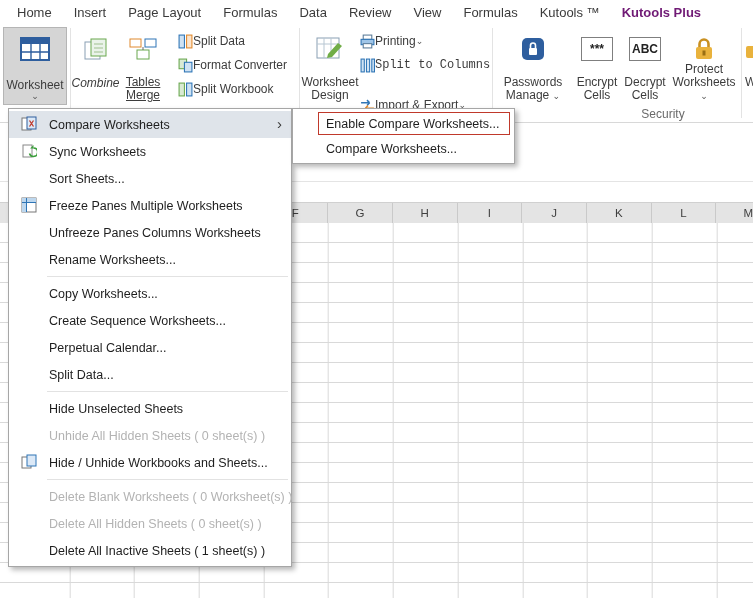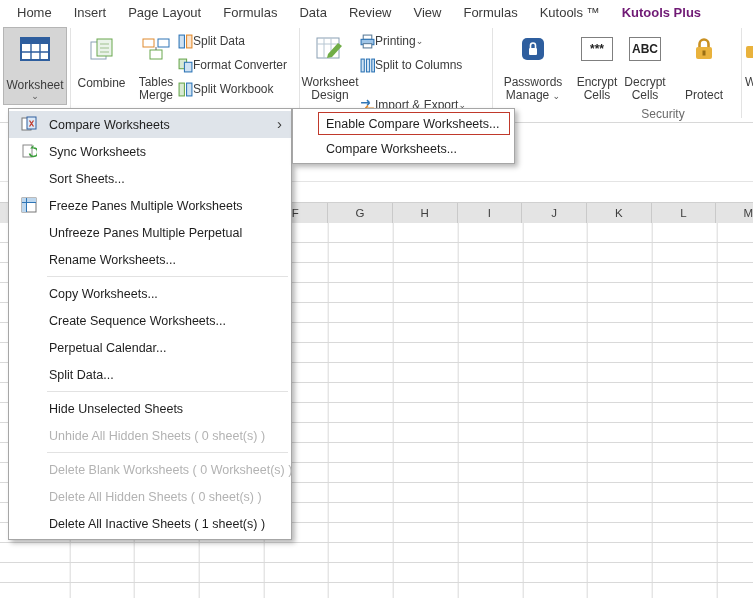--- a/index.html
+++ b/index.html
@@ -83,34 +83,34 @@
           </svg>
       </span>
       <span style="flex:1"></span>
       <span>Worksheet</span>
       <span class="chev">⌄</span>
       <span style="height:3px"></span>
     </div>
 
     <div class="vsep" style="left:70px"></div>
 
-    <div class="bigbtn" style="left:74px;width:55px;">
+    <div class="bigbtn" style="left:68px;width:55px;font-style:italic;">
       <span class="ic">
         <svg width="26" height="24" viewBox="0 0 26 24">
             <rect x="2" y="5" width="15" height="17" fill="#fff" stroke="#8aa0b4"></rect>
             <rect x="8" y="2" width="15" height="17" fill="#eaf3ea" stroke="#6aa84f"></rect>
             <path d="M11 7h9M11 11h9M11 15h9" stroke="#9fc08f" stroke-width="1"></path>
           </svg>
       </span>
       <span style="flex:1"></span>
       <span>Combine</span>
       <span style="height:14px"></span>
     </div>
 
-    <div class="bigbtn" style="left:133px;width:46px;">
+    <div class="bigbtn" style="left:120px;width:46px;text-decoration:underline;">
       <span class="ic">
         <svg width="28" height="24" viewBox="0 0 28 24">
             <rect x="1" y="2" width="11" height="8" fill="#fff" stroke="#e08a2e"></rect>
             <rect x="16" y="2" width="11" height="8" fill="#fff" stroke="#2e75b6"></rect>
             <rect x="8" y="13" width="12" height="9" fill="#fff" stroke="#6aa84f"></rect>
             <path d="M14 10v3" stroke="#666"></path>
           </svg>
       </span>
       <span style="flex:1"></span>
       <span>Tables</span>
@@ -166,21 +166,21 @@
       <span class="sic">
         <svg width="15" height="15" viewBox="0 0 14 14">
             <rect x="3" y="1" width="8" height="4" fill="#fff" stroke="#5b7c99"></rect>
             <rect x="1" y="5" width="12" height="5" fill="#9fc5e8" stroke="#2e75b6"></rect>
             <rect x="3" y="9" width="8" height="4" fill="#fff" stroke="#5b7c99"></rect>
           </svg>
       </span>
       <span>Printing</span>
       <span class="chev">⌄</span>
     </div>
-    <div class="smallbtn" style="left:360px;top:28px;">
+    <div class="smallbtn" style="left:360px;top:28px;font-family:Liberation Mono, monospace;">
       <span class="sic">
         <svg width="15" height="15" viewBox="0 0 14 14">
             <rect x="1" y="1" width="3" height="12" fill="#cfe2f3" stroke="#2e75b6"></rect>
             <rect x="6" y="1" width="3" height="12" fill="#cfe2f3" stroke="#2e75b6"></rect>
             <rect x="11" y="1" width="2.5" height="12" fill="#cfe2f3" stroke="#2e75b6"></rect>
           </svg>
       </span>
       <span>Split to Columns</span>
     </div>
     <div class="smallbtn" style="left:360px;top:68px;">
@@ -238,20 +238,22 @@
     <div class="bigbtn" style="left:669px;width:70px;">
       <span class="ic">
         <svg width="26" height="26" viewBox="0 0 26 26">
             <rect x="5" y="11" width="16" height="12" rx="2" fill="#e9b23c"></rect>
             <path d="M8.5 11V8a4.5 4.5 0 0 1 9 0v3" fill="none" stroke="#c99021" stroke-width="2.6"></path>
             <rect x="11.5" y="14.5" width="3" height="5" fill="#9a6e12"></rect>
           </svg>
       </span>
       <span style="flex:1"></span>
       <span>Protect</span>
+      <span><span>Worksheets</span>
+        <span class="chev">⌄</span></span>
       <span style="height:2px"></span>
     </div>
 
     <div class="vsep" style="left:741px"></div>
 
     <div class="bigbtn" style="left:745px;width:30px;align-items:flex-start;">
       <span class="ic">
         <svg width="20" height="24" viewBox="0 0 20 24">
             <rect x="1" y="9" width="18" height="12" rx="2" fill="#e9b23c"></rect>
           </svg>
@@ -310,21 +312,21 @@
         <svg width="16" height="16" viewBox="0 0 16 16">
             <rect x="1" y="1" width="14" height="14" fill="#fff" stroke="#777"></rect>
             <rect x="1" y="1" width="14" height="4.5" fill="#bdd7ee"></rect>
             <rect x="1" y="1" width="4.5" height="14" fill="#bdd7ee"></rect>
             <path d="M5.5 1v14M1 5.5h14" stroke="#2e75b6"></path>
           </svg>
       </span>
       <span>Freeze Panes Multiple Worksheets</span>
     </div>
     <div class="mi">
-      <span>Unfreeze Panes Multiple Perpetual</span>
+      <span>Unfreeze Panes Columns Worksheets</span>
     </div>
     <div class="mi">
       <span>Rename Worksheets...</span>
     </div>
     <div class="msep"></div>
     <div class="mi">
       <span>Copy Worksheets...</span>
     </div>
     <div class="mi">
       <span>Create Sequence Worksheets...</span>
@@ -334,20 +336,29 @@
     </div>
     <div class="mi">
       <span>Split Data...</span>
     </div>
     <div class="msep"></div>
     <div class="mi">
       <span>Hide Unselected Sheets</span>
     </div>
     <div class="mi dis">
       <span>Unhide All Hidden Sheets ( 0 sheet(s) )</span>
+    </div>
+    <div class="mi">
+      <span class="micon">
+        <svg width="16" height="16" viewBox="0 0 16 16">
+            <rect x="1" y="3" width="9" height="11" fill="#fff" stroke="#777"></rect>
+            <rect x="6" y="1" width="9" height="11" fill="#dce9f7" stroke="#2e75b6"></rect>
+          </svg>
+      </span>
+      <span>Hide / Unhide Workbooks and Sheets...</span>
     </div>
     <div class="msep"></div>
     <div class="mi dis">
       <span>Delete Blank Worksheets ( 0 Worksheet(s) )</span>
     </div>
     <div class="mi dis">
       <span>Delete All Hidden Sheets ( 0 sheet(s) )</span>
     </div>
     <div class="mi">
       <span>Delete All Inactive Sheets ( 1 sheet(s) )</span>

